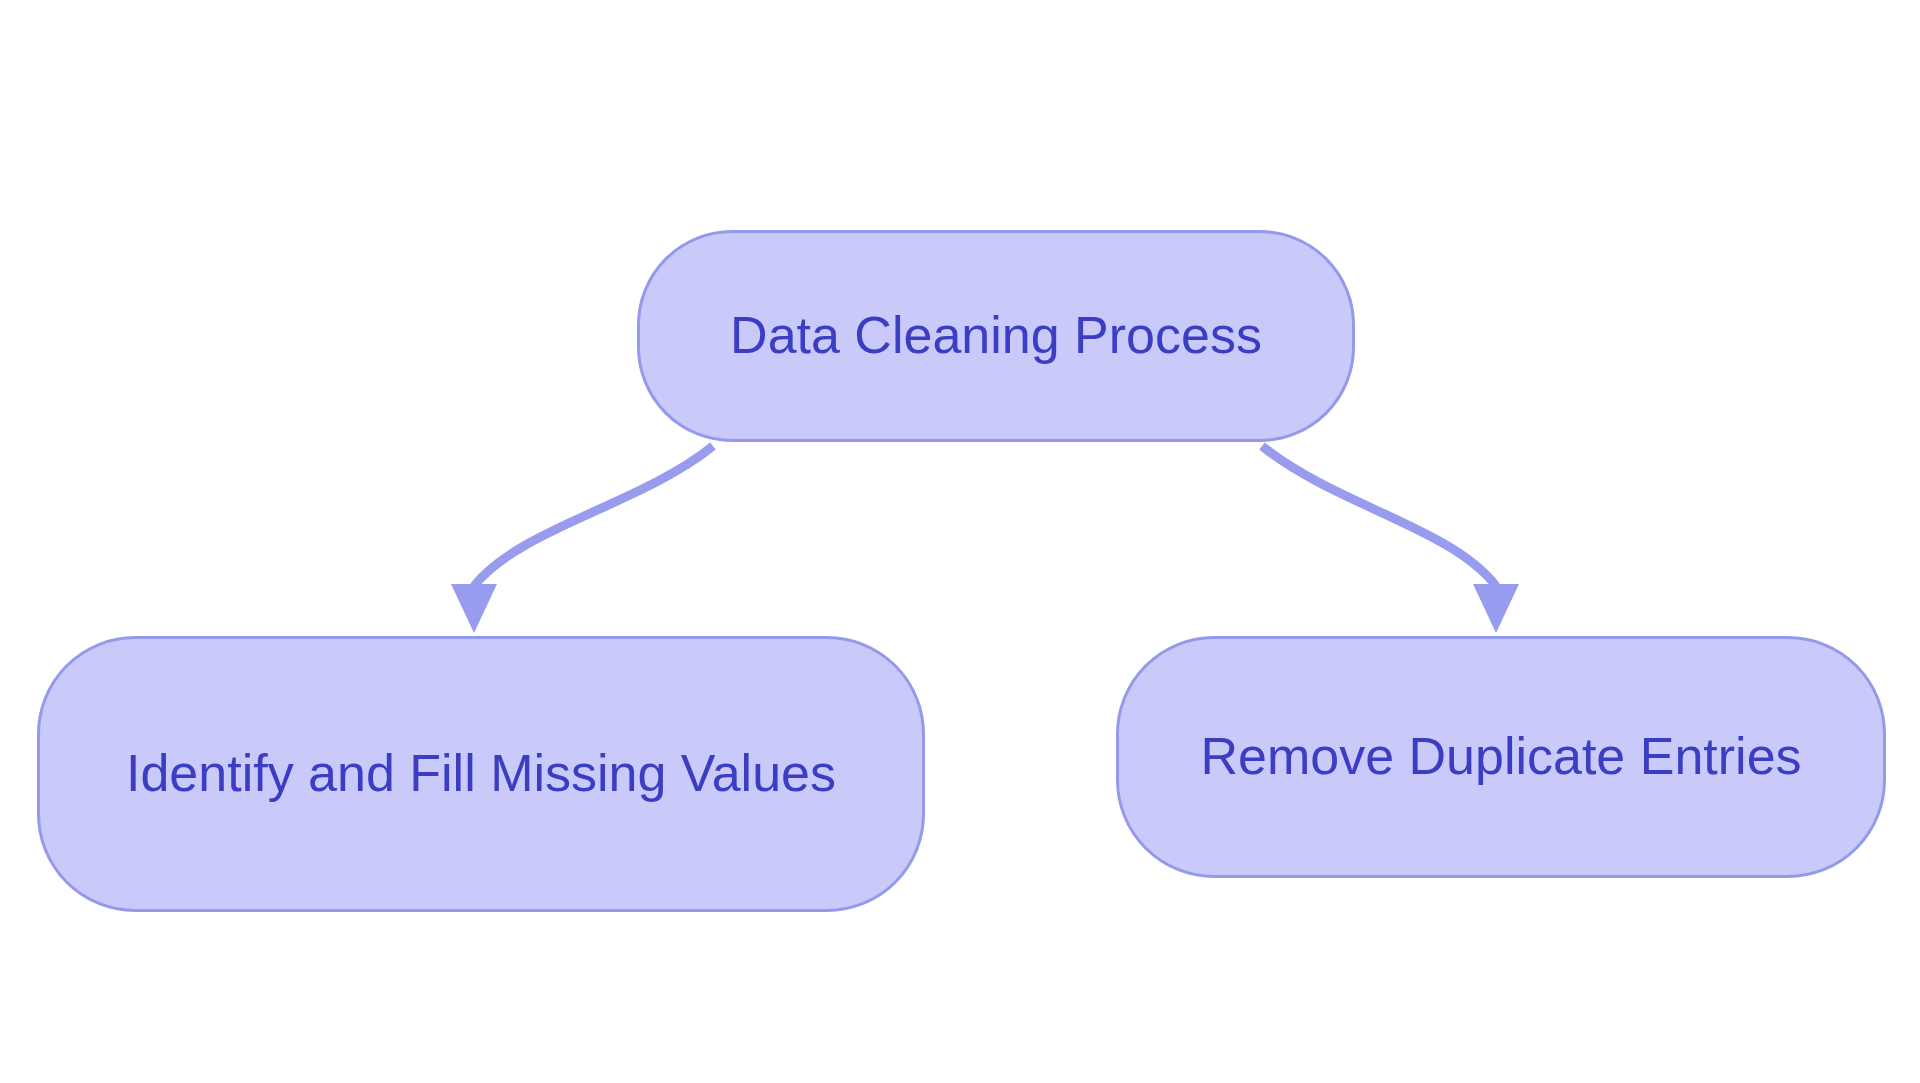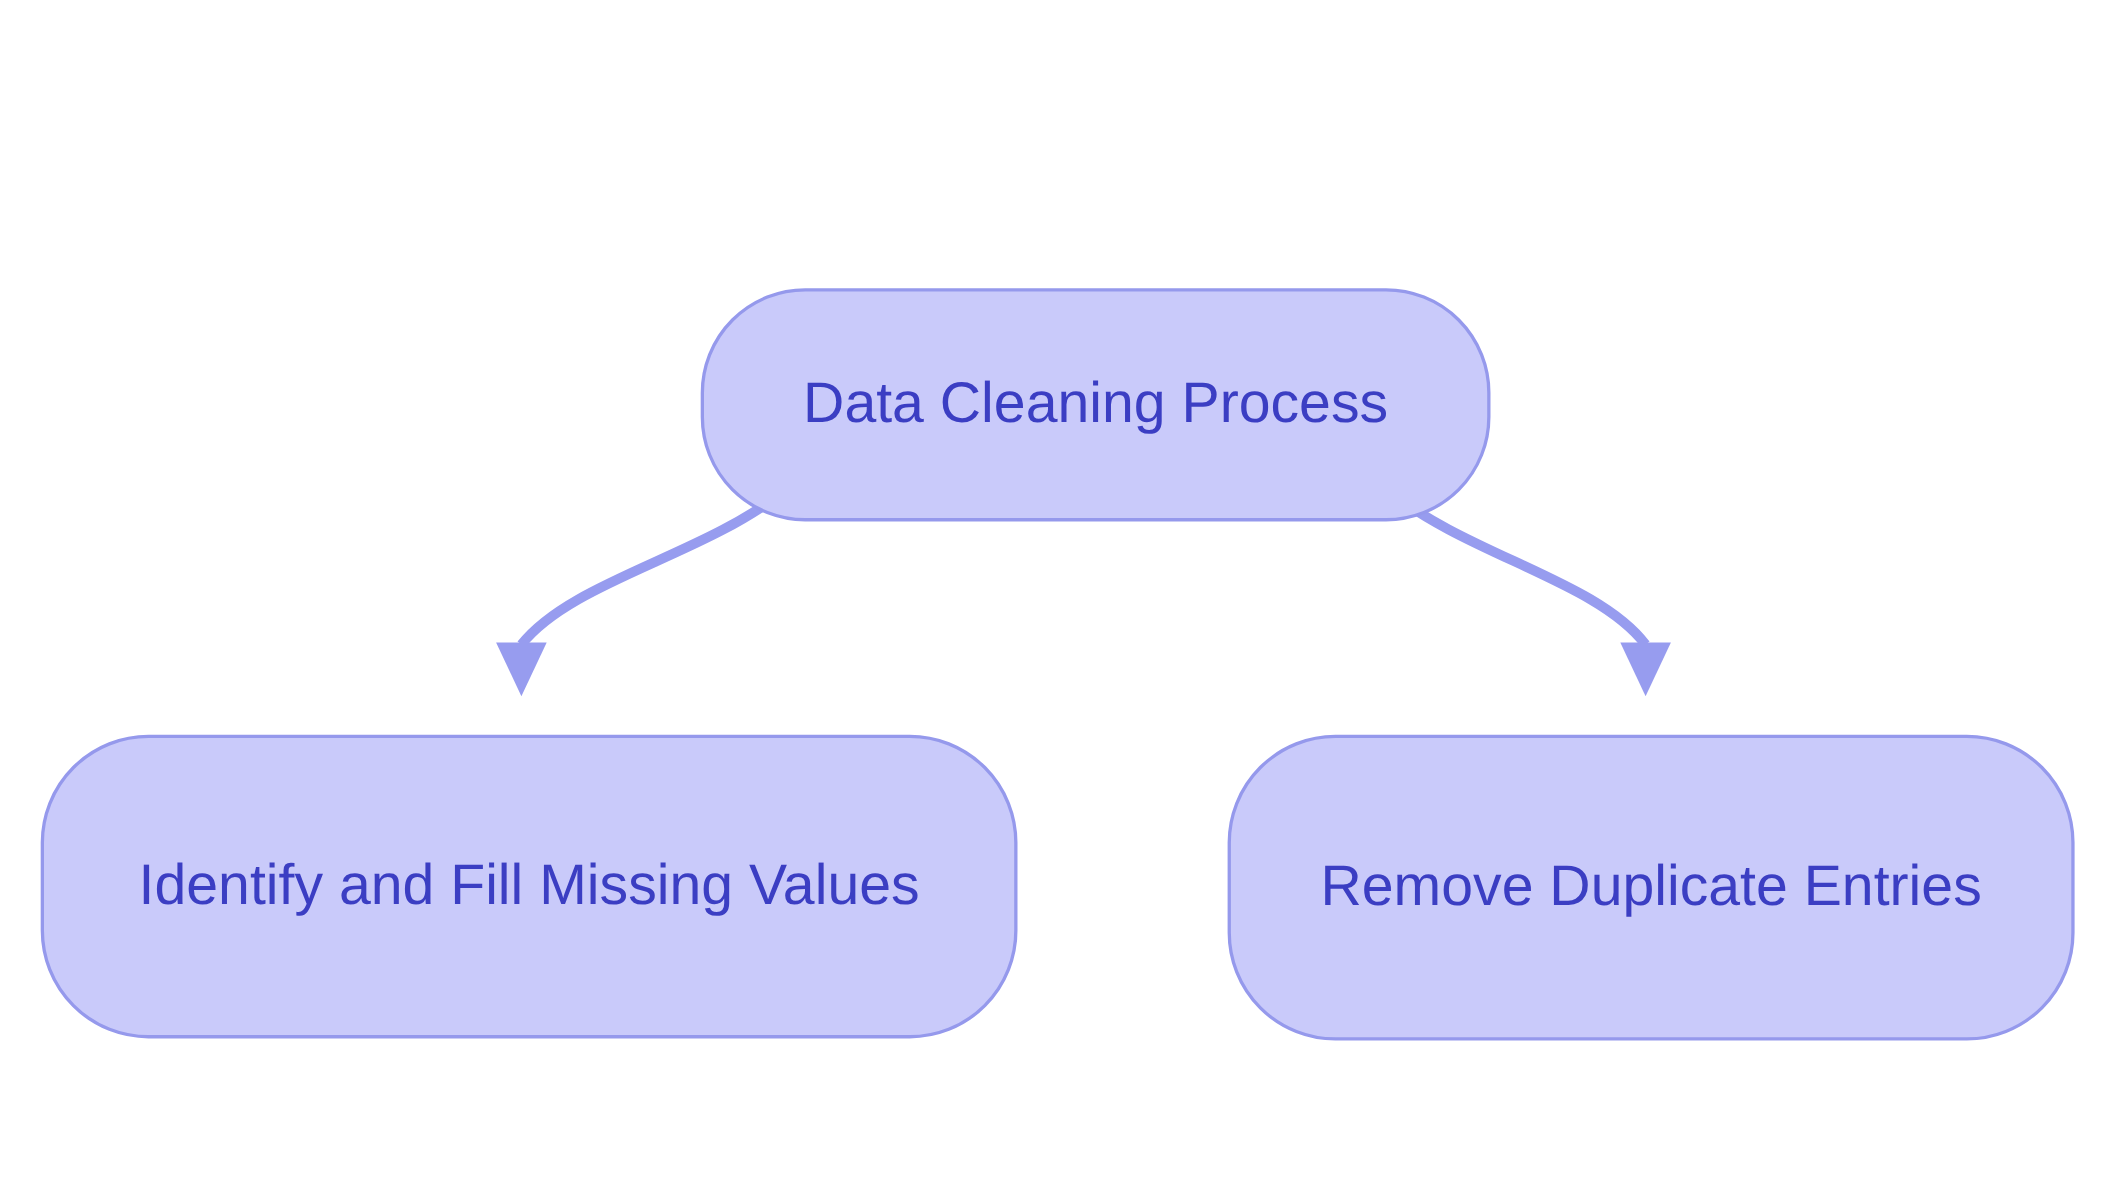--- a/index.html
+++ b/index.html
@@ -35,33 +35,32 @@
   }
   .node {
     position: absolute;
     display: flex;
     align-items: center;
     justify-content: center;
     box-sizing: border-box;
     background: var(--node-fill, #c9cafa);
     border: 3px solid var(--node-border, #9599ec);
     border-radius: 98px;
-    margin-top: 32px;
   }
   .node-label {
     color: var(--text, #3b3ec3);
     font-size: 52px;
     line-height: 1.15;
     letter-spacing: 0px;
     white-space: nowrap;
     text-align: center;
   }
   .node-root   { left: 637px;  top: 230px; width: 718px; height: 212px; border-radius: 95px; }
   .node-left   { left: 37px;   top: 636px; width: 888px; height: 276px; }
-  .node-right  { left: 1116px; top: 636px; width: 770px; height: 278px; }
+  .node-right  { left: 1116px; top: 636px; width: 770px; height: 242px; }
 </style>
 </head>
 <body>
 
 <div class="canvas">
 
   <svg class="edges-layer" viewBox="0 0 1920 1083">
     <g>
       <path class="edge-curve" d="M 713 446 C 640 505, 520 528, 474 586"></path>
       <polygon class="arrowhead" points="451,584 497,584 474,633"></polygon>

